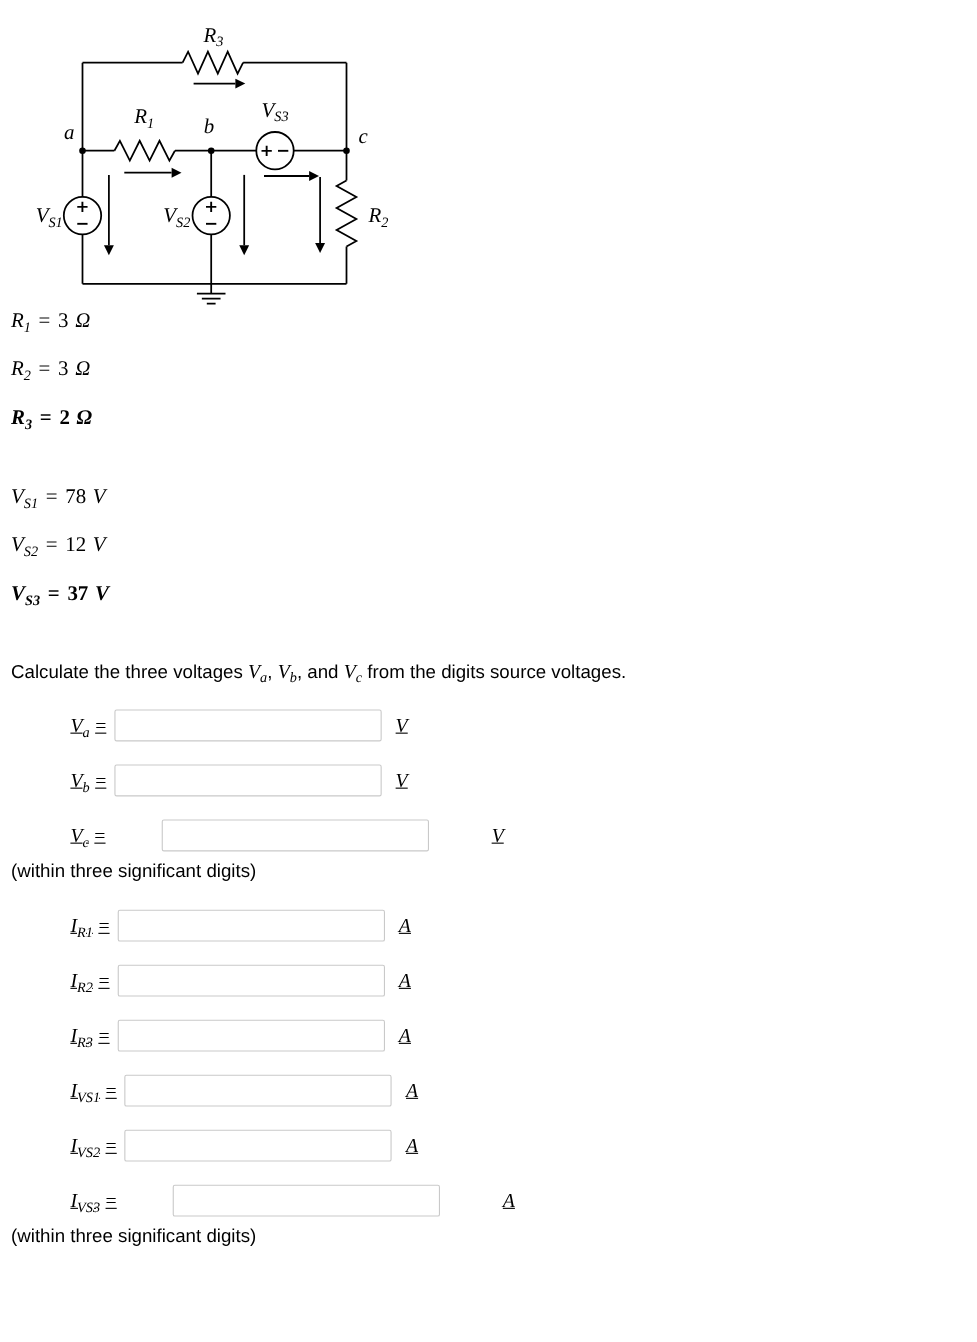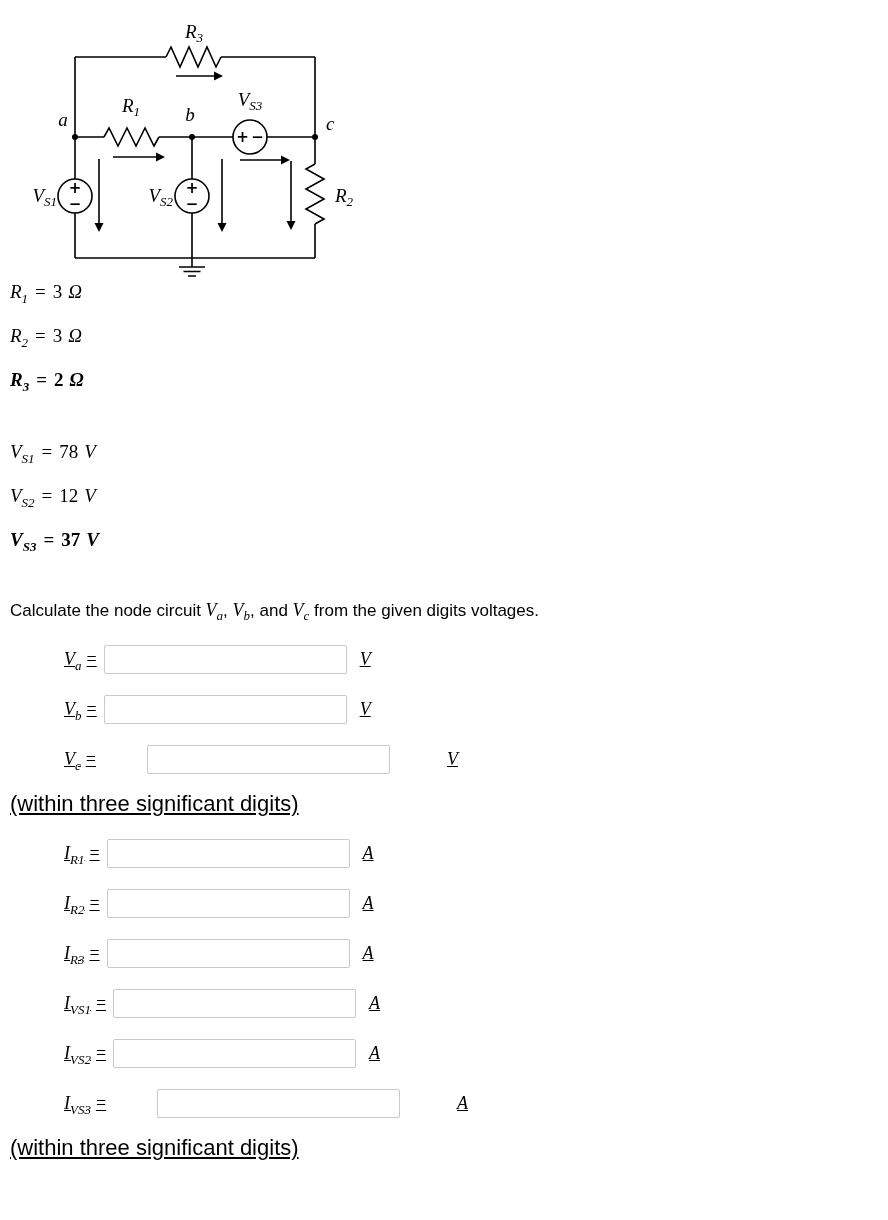--- a/index.html
+++ b/index.html
@@ -35,33 +35,33 @@
   
   .question { font-size: 17px; line-height: 20px; height: 20px; margin: 0 0 0 10px; }
   .question .qmi { font-family: "Liberation Serif", serif; font-style: italic; font-size: 18px; }
   .question .qsub { font-family: "Liberation Serif", serif; font-style: italic; font-size: 13px; }
   .q1-title { margin-top: 50px; }
   .q2-title { margin-top: 44px; }
 
   
   .answers { margin-top: 25px; }
   .arow { display: flex; align-items: center; height: 29px; margin: 0 0 21px 64px; text-decoration: underline; }
-  .arow:last-child { margin-bottom: 12px; gap: 44px; }
+  .arow:last-child { margin-bottom: 0; gap: 44px; }
   .alabel { font-size: 18px; white-space: nowrap; }
   .alabel .aeq { font-family: "Liberation Serif", serif; margin-left: 5px; }
   .ansinput {
     width: 243px; height: 29px; margin-left: 7px;
     border: 1px solid #c9c9c9; border-radius: 2px;
     background: #ffffff; padding: 0 8px;
     font-family: "Liberation Sans", sans-serif; font-size: 15px;
     outline: none;
   }
   .aunit { font-family: "Liberation Serif", serif; font-style: italic; font-size: 18px; margin-left: 13px; }
 
-  .note { font-size: 22px; line-height: 20px; height: 20px; margin: 8px 0 0 10px; text-decoration: underline; }
+  .note { font-size: 17px; line-height: 20px; height: 20px; margin: 8px 0 0 10px; }
 </style>
 </head>
 <body>
 
 <div class="page">
 
   <svg width="400" height="282" viewBox="0 0 400 282">
     <g stroke="#000" stroke-width="1.6" fill="none">
       <path d="M75,57 H166 M221,57 H315 M75,57 V137 M315,57 V164 M315,224 V258 M75,137 H104 M159,137 H233 M267,137 H315 M75,137 V179 M75,213 V258 M192,137 V179 M192,213 V258 M75,258 H315"></path>
       <polyline points="166,57 171,47 180,67 189,47 198,67 207,47 216,67 221,57"></polyline>
@@ -118,21 +118,21 @@
     <div class="given-row"><span class="mi">R</span><sub class="msub">2</sub><span class="meq">=</span><span class="mnum">3</span><span class="munit">Ω</span></div>
     <div class="given-row"><span class="mi">R</span><sub class="msub">3</sub><span class="meq">=</span><span class="mnum">2</span><span class="munit">Ω</span></div>
   </div>
 
   <div class="given-group given-group2">
     <div class="given-row"><span class="mi">V</span><sub class="msub">S1</sub><span class="meq">=</span><span class="mnum">78</span><span class="munit">V</span></div>
     <div class="given-row"><span class="mi">V</span><sub class="msub">S2</sub><span class="meq">=</span><span class="mnum">12</span><span class="munit">V</span></div>
     <div class="given-row"><span class="mi">V</span><sub class="msub">S3</sub><span class="meq">=</span><span class="mnum">37</span><span class="munit">V</span></div>
   </div>
 
-  <p class="question q1-title"><span>Calculate the node circuit </span><span class="qmi">V</span><sub class="qsub">a</sub><span>, </span><span class="qmi">V</span><sub class="qsub">b</sub><span>, and </span><span class="qmi">V</span><sub class="qsub">c</sub><span> from the given digits voltages.</span></p>
+  <p class="question q1-title"><span>Calculate the three voltages </span><span class="qmi">V</span><sub class="qsub">a</sub><span>, </span><span class="qmi">V</span><sub class="qsub">b</sub><span>, and </span><span class="qmi">V</span><sub class="qsub">c</sub><span> from the digits source voltages.</span></p>
 
   <div class="answers">
     <div class="arow">
       <span class="alabel"><span class="mi">V</span><sub class="msub">a</sub><span class="aeq">=</span></span>
       <input class="ansinput" type="text" value="" style="">
       <span class="aunit">V</span>
     </div>
     <div class="arow">
       <span class="alabel"><span class="mi">V</span><sub class="msub">b</sub><span class="aeq">=</span></span>
       <input class="ansinput" type="text" value="" style="">

